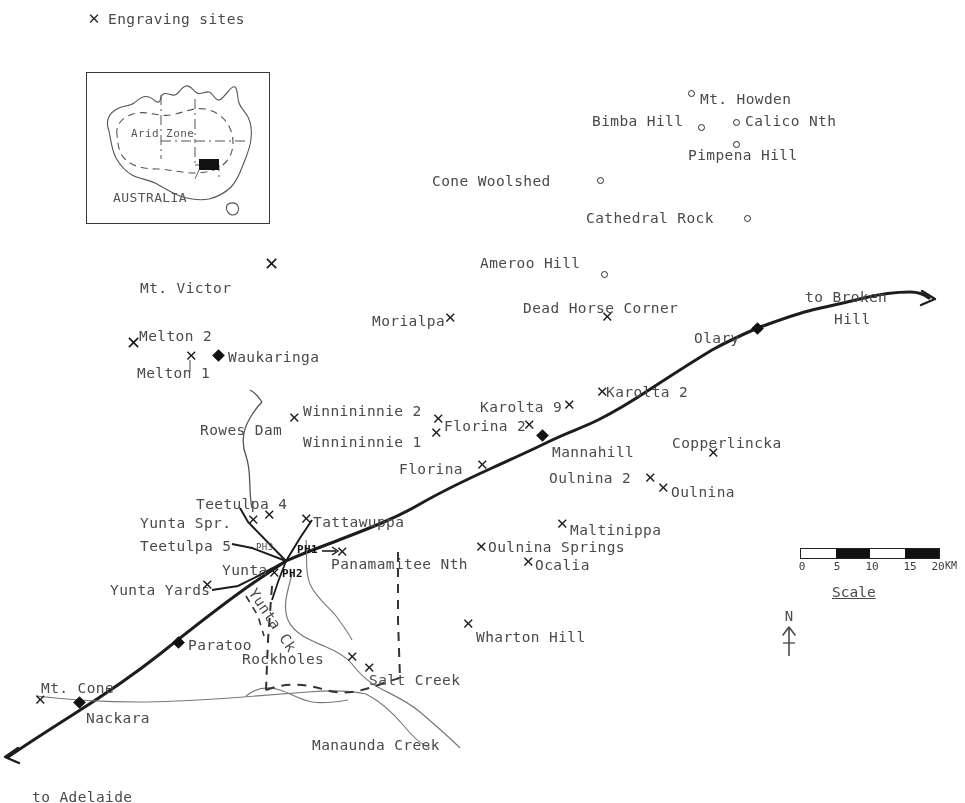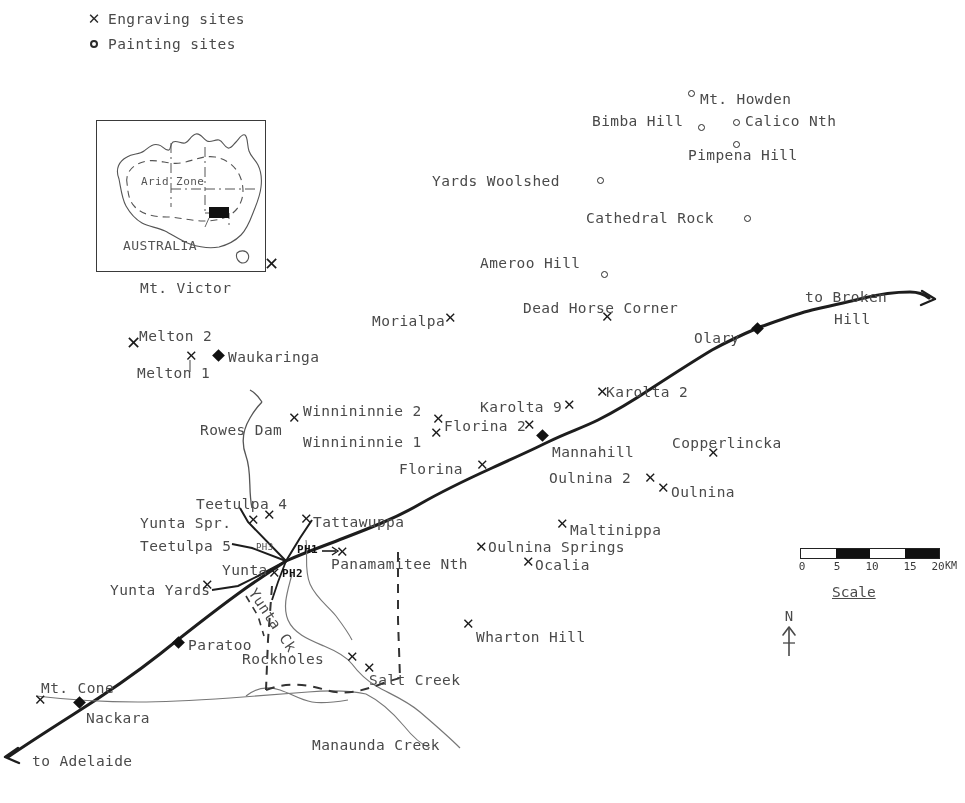--- a/index.html
+++ b/index.html
@@ -71,28 +71,27 @@
   .legend-sym .m-x { position: static; }
   .legend-sym .m-o { position: static; }
   .legend-text {
     font-size: 14.5px;
     letter-spacing: 0.4px;
     color: #4a4a4a;
   }
   
   #inset {
     position: absolute;
-    left: 96px;
+    left: 86px;
     top: 72px;
-    width: 170px;
+    width: 184px;
     height: 152px;
     border: 1.6px solid #3a3a3a;
     background: #fff;
     box-sizing: border-box;
-    margin-top: 48px;
   }
   #inset svg { display: block; }
   
   #scalebar { position: absolute; left: 800px; top: 548px; }
   .sb-bar {
     display: flex;
     width: 140px;
     height: 11px;
     border: 1.4px solid #222;
     box-sizing: border-box;
@@ -137,26 +136,20 @@
 
 <div id="map-root">
 
   <div id="legend">
     <div class="legend-row">
       <span class="legend-sym">
         <span class="m-x">✕</span>
       </span>
       <span class="legend-text">Engraving sites</span>
     </div>
-    <div class="legend-row">
-      <span class="legend-sym">
-        <span class="m-o"></span>
-      </span>
-      <span class="legend-text">Painting sites</span>
-    </div>
   </div>
 
   <div id="inset">
     <svg width="187" height="149" viewBox="0 0 187 149">
 
       <path d="M22,58 C18,48 22,40 30,36 C36,32 42,34 47,30 C52,26 56,22 62,24
                C66,25 68,30 72,29 C74,28 73,23 76,21 C80,19 84,23 88,22
                C92,21 94,14 99,13 C104,12 106,18 110,20 C114,22 118,18 122,19
                C126,20 127,26 131,27 C134,28 136,24 139,21 C142,18 145,12 148,14
                C151,16 150,24 152,30 C154,36 158,38 161,44 C164,50 165,58 164,66
@@ -226,40 +219,40 @@
     <path d="M246,596 L258,616 L264,636" fill="none" stroke="#333" stroke-width="1.6" stroke-dasharray="7,6"></path>
 
     <path d="M322,551 L336,551" stroke="#1d1d1d" stroke-width="1.6"></path>
     <path d="M332,547 L338,551 L332,555" fill="none" stroke="#1d1d1d" stroke-width="1.4"></path>
 
     <path d="M190,360 L190,372" stroke="#555" stroke-width="1.1"></path>
   </svg>
 
   <span class="lbl" style="left:805px; top:290px;">to Broken</span>
   <span class="lbl" style="left:834px; top:312px;">Hill</span>
-  <span class="lbl" style="left:32px; top:754px;text-align:right;">to Adelaide</span>
+  <span class="lbl" style="left:32px; top:790px;text-align:right;">to Adelaide</span>
   <span class="lbl" style="left:258px; top:586px; transform:rotate(56deg); transform-origin:left top;">Yunta Ck.</span>
   <span class="lbl" style="left:312px; top:738px;">Manaunda Creek</span>
   <span class="lbl" style="left:200px; top:423px;">Rowes Dam</span>
 
   <div>
     <span class="marker m-o sm" style="left:688px; top:90px;"></span>
     <span class="lbl" style="left:700px; top:92px;">Mt. Howden</span>
 
     <span class="marker m-o sm" style="left:698px; top:124px;"></span>
     <span class="lbl" style="left:592px; top:114px;">Bimba Hill</span>
 
     <span class="marker m-o sm" style="left:733px; top:119px;"></span>
     <span class="lbl" style="left:745px; top:114px;">Calico Nth</span>
 
     <span class="marker m-o sm" style="left:733px; top:141px;"></span>
     <span class="lbl" style="left:688px; top:148px;">Pimpena Hill</span>
 
     <span class="marker m-o sm" style="left:597px; top:177px;"></span>
-    <span class="lbl" style="left:432px; top:174px;">Yards Woolshed</span>
+    <span class="lbl" style="left:432px; top:174px;">Cone Woolshed</span>
 
     <span class="marker m-o sm" style="left:744px; top:215px;"></span>
     <span class="lbl" style="left:586px; top:211px;">Cathedral Rock</span>
 
     <span class="marker m-o sm" style="left:601px; top:271px;"></span>
     <span class="lbl" style="left:480px; top:256px;">Ameroo Hill</span>
   </div>
 
   <div>
     <span class="marker m-x big" style="left:264px; top:255px;">✕</span>

